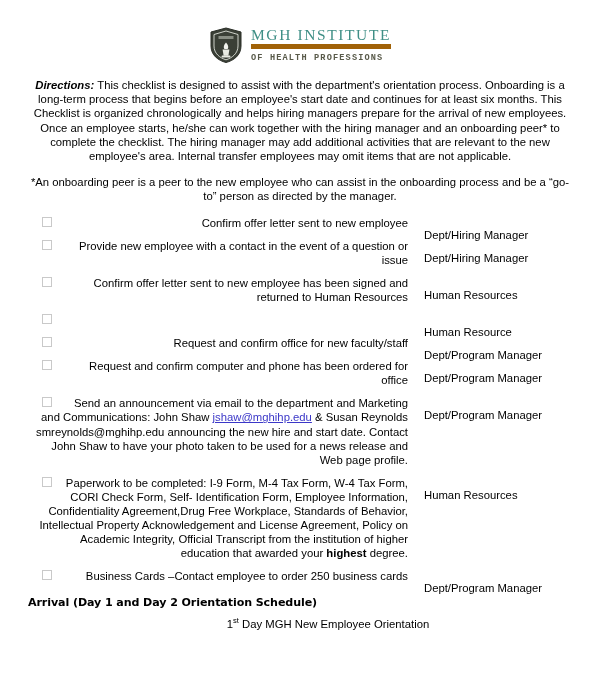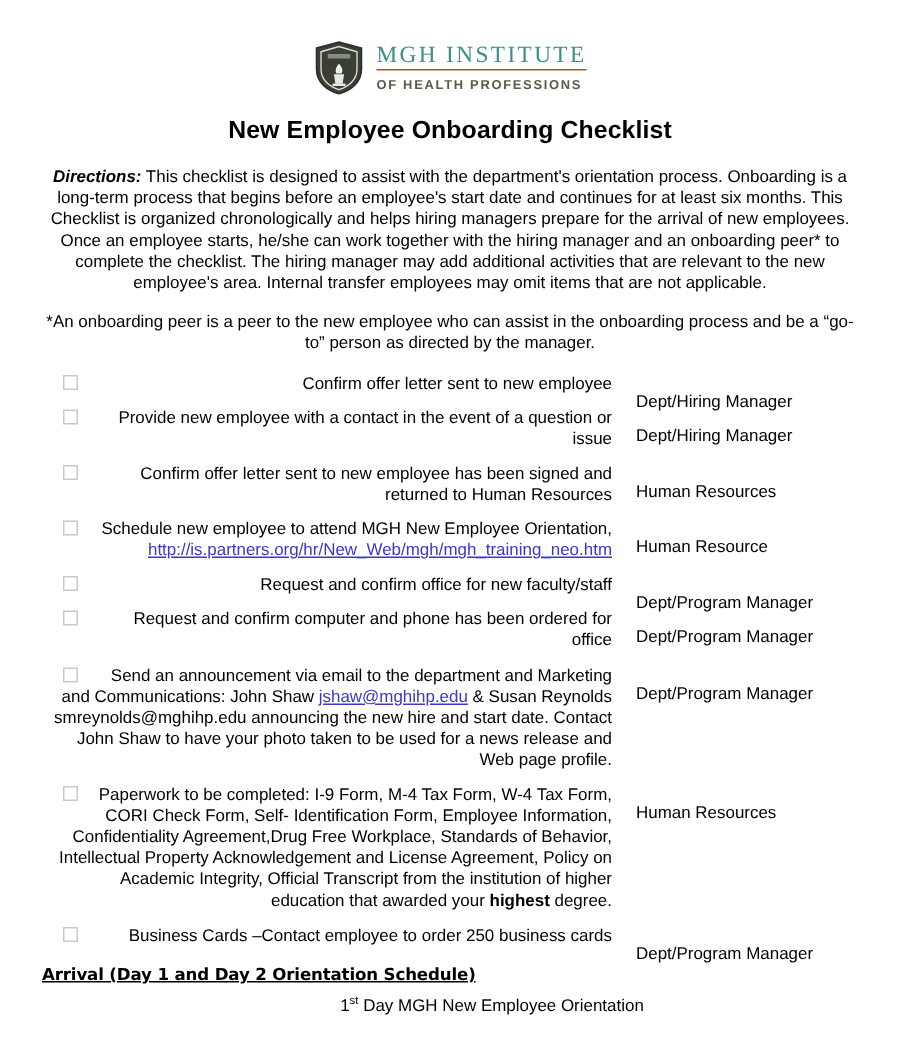--- a/index.html
+++ b/index.html
@@ -45,25 +45,25 @@
     line-height: 1;
   }
   .logo-line1 {
     font-family: "Liberation Serif", serif;
     font-size: 15.5px;
     letter-spacing: 1.6px;
     color: #3f8f86;
     font-variant: small-caps;
     text-transform: uppercase;
     font-weight: 400;
-    border-bottom: 1px solid #a16207;
+    border-bottom: 5px solid #a16207;
     padding-bottom: 2px;
   }
   .logo-line2 {
-    font-family: Liberation Sans, sans-serif;
+    font-family: Liberation Mono, monospace;
     font-size: 8.6px;
     letter-spacing: 1.15px;
     color: #595a4a;
     text-transform: uppercase;
     font-weight: 700;
     margin-top: 5px;
   }
 
   
   .doc-title {
@@ -149,21 +149,20 @@
     text-indent: 0;
     padding-left: 60px;
   }
   .b { font-weight: bold; }
 
   
   .arrival-head {
     font-family: "DejaVu Sans", sans-serif;
     font-size: 11.1px;
     font-weight: bold;
-    text-decoration: underline;
     margin: 12px 0 8px 0;
     letter-spacing: -0.1px;
   }
   .arrival-block {
     padding-left: 56px;
     font-size: 11.3px;
     line-height: 14.2px;
   }
   .arrival-block .day-title {
     font-weight: normal;
@@ -190,21 +189,20 @@
         <path d="M13.6 23.5 L20.4 23.5 L19.4 29.8 L14.6 29.8 Z" fill="#e8eae2"></path>
         <rect x="12.6" y="29.6" width="8.8" height="1.8" rx="0.7" fill="#e8eae2"></rect>
       </svg>
     </div>
     <div class="logo-wordmark">
       <span class="logo-line1">MGH Institute</span>
       <span class="logo-line2">of Health Professions</span>
     </div>
   </div>
 
-  <h1 class="doc-title">New Employee Onboarding Checklist</h1>
 
   <div class="content">
 
     <p class="para"><span class="bold-italic">Directions:</span><span> This checklist is designed to assist with the department's orientation process. Onboarding is a long-term process that begins before an employee's start date and continues for at least six months. This Checklist is organized chronologically and helps hiring managers prepare for the arrival of new employees. Once an employee starts, he/she can work together with the hiring manager and an onboarding peer* to complete the checklist. The hiring manager may add additional activities that are relevant to the new employee's area. Internal transfer employees may omit items that are not applicable.</span></p>
 
     <p class="para">*An onboarding peer is a peer to the new employee who can assist in the onboarding process and be a “go-to” person as directed by the manager.</p>
 
 
     <div class="check-row">
       <span class="cb"></span>
@@ -219,21 +217,20 @@
     </div>
 
     <div class="check-row">
       <span class="cb"></span>
       <span class="task">Confirm offer letter sent to new employee has been signed and returned to Human Resources</span>
       <span class="who">Human Resources</span>
     </div>
 
     <div class="check-row">
       <span class="cb"></span>
-      <span class="task"><span>Schedule new employee to attend MGH New Employee Orientation,</span><a class="link indent-link" href="#">http://is.partners.org/hr/New_Web/mgh/mgh_training_neo.htm</a></span>
       <span class="who">Human Resource</span>
     </div>
 
     <div class="check-row">
       <span class="cb"></span>
       <span class="task">Request and confirm office for new faculty/staff</span>
       <span class="who">Dept/Program Manager</span>
     </div>
 
     <div class="check-row">

